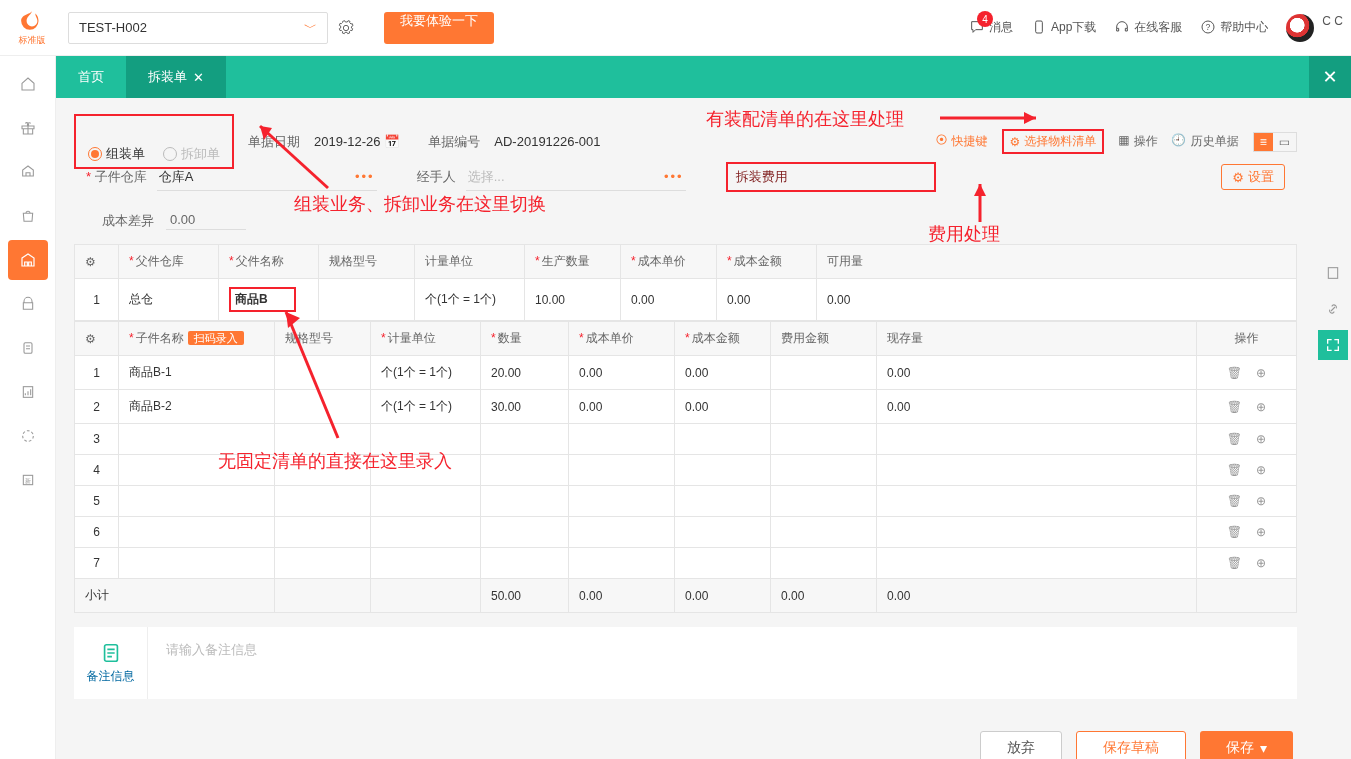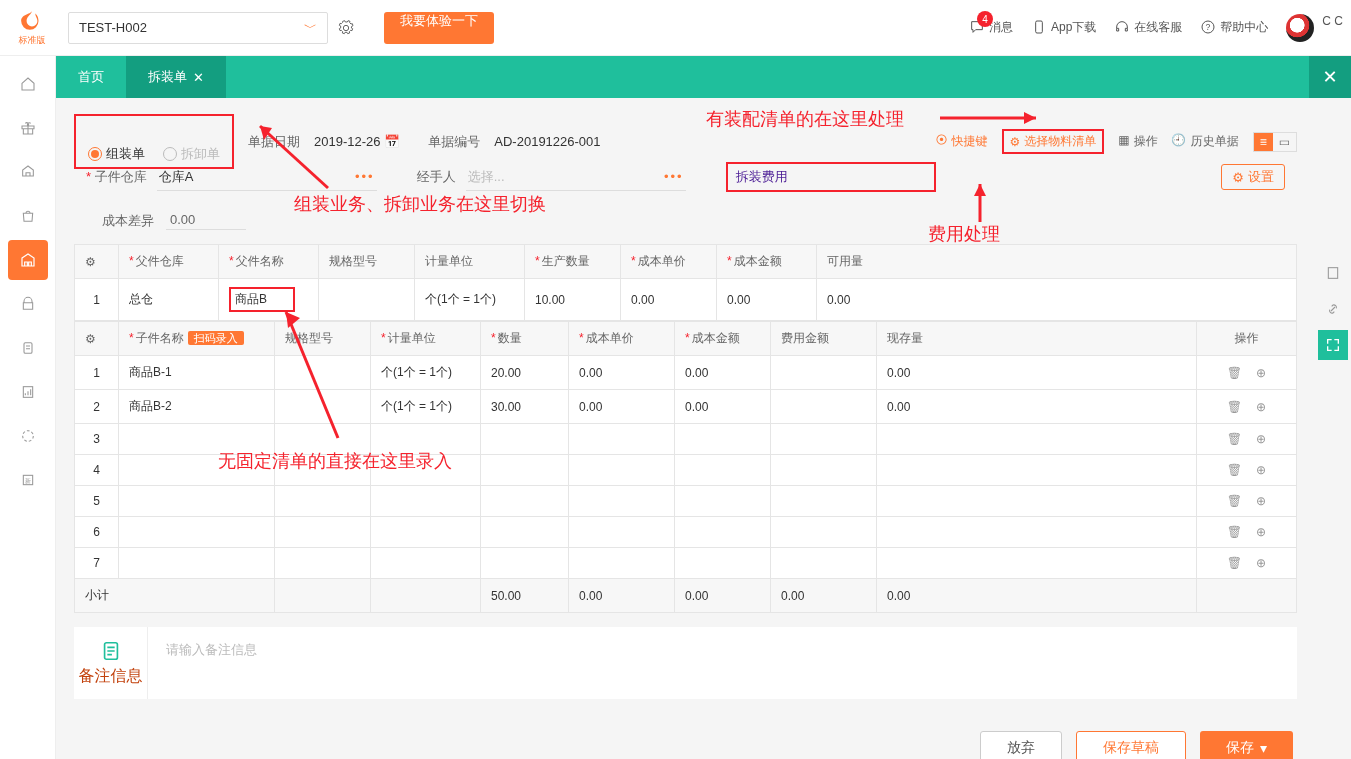--- a/index.html
+++ b/index.html
@@ -37,34 +37,34 @@
   .right-tools { margin-left:auto; display:flex; gap:14px; align-items:center; color:#666; font-size:12px;}
   .right-tools .boxed { border:2px solid #f5222d; padding:2px 6px; display:flex; align-items:center; gap:4px; color:#ff7733;}
   .toggle-view { display:flex; border:1px solid #ddd;}
   .toggle-view span{ padding:2px 6px;} .toggle-view .on{background:#ff7733; color:#fff;}
   .form-row2 { display:flex; gap:40px; padding:12px 12px 0 12px; align-items:center;}
   .field-group { display:flex; align-items:center; gap:10px; }
   .req::before { content:'* '; color:#f5222d;}
   .val-underline { border-bottom:1px solid #ddd; min-width:220px; padding:4px 2px; display:flex; justify-content:space-between; align-items:center; color:#333;}
   .val-underline.ph { color:#bbb;}
   .dots { color:#ff7733; letter-spacing:2px;}
-  .fee-box { border:2px solid #f5222d; padding:4px 8px; min-width:210px; color:#4c1d95;}
+  .fee-box { border:2px solid #f5222d; padding:4px 8px; min-width:210px; color:#7f1d1d;}
   .set-btn { border:1px solid #ff7733; color:#ff7733; padding:3px 10px; border-radius:3px; display:flex; gap:4px; align-items:center;}
   .cost-row { display:flex; align-items:flex-end; gap:12px; padding:18px 28px 14px 28px; color:#666;}
   .tables-wrap{ background:#fff;}
   table { border-collapse:collapse; width:100%; table-layout:fixed;}
   th,td { border:1px solid #e5e5e5; padding:8px 10px; font-size:12px; text-align:left; white-space:nowrap; overflow:hidden;}
   th { background:#f7f7f7; color:#666; font-weight:normal;}
   th .req2::before{content:'*'; color:#f5222d; margin-right:2px;}
-  .cell-prod-boxed { border:2px solid #f5222d; display:inline-block; padding:2px 26px 2px 4px;}
+  .cell-prod-boxed { border:2px solid #f5222d; display:inline-block; padding:2px 26px 2px 4px;font-weight:bold;}
   .scan-tag { background:#ff7733; color:#fff; font-size:11px; padding:1px 6px; border-radius:2px; margin-left:4px;}
   .subtotal-row td { background:#f7f7f7; font-weight:normal;}
   .ops-cell { text-align:center; color:#999; display:flex; gap:14px; justify-content:center;}
   .remarks-block { margin-top:14px; background:#fff; display:flex; height:72px;}
-  .remarks-left{ width:74px; background:#fff; border-right:1px solid #eee; display:flex; flex-direction:column; align-items:center; justify-content:center; gap:4px; color:#c2410c; font-size:16px;}
+  .remarks-left{ width:74px; background:#fff; border-right:1px solid #eee; display:flex; flex-direction:column; align-items:center; justify-content:center; gap:4px; color:#0369a1; font-size:12px;}
   .remarks-left svg{ color:#1fbf9c;}
   .remarks-input{ flex:1; padding:14px 18px; color:#bbb;}
   .footer-bar{ margin-top:22px; display:flex; justify-content:flex-end; gap:14px; padding:10px 4px;}
   .btn{ height:34px; padding:0 26px; border-radius:3px; display:flex; align-items:center; font-size:14px;}
   .btn.plain{ border:1px solid #ccc; background:#fff; color:#555;}
   .btn.outline-orange{ border:1px solid #ff7733; color:#ff7733; background:#fff;}
   .btn.solid-orange{ background:#ff7733; color:#fff; display:flex; gap:6px;}
   .red-annot{ position:absolute; color:#f5222d; font-size:18px; font-weight:500; pointer-events:none;}
   .red-arrow{ position:absolute; pointer-events:none;}
   .ico{ width:16px; height:16px; }

